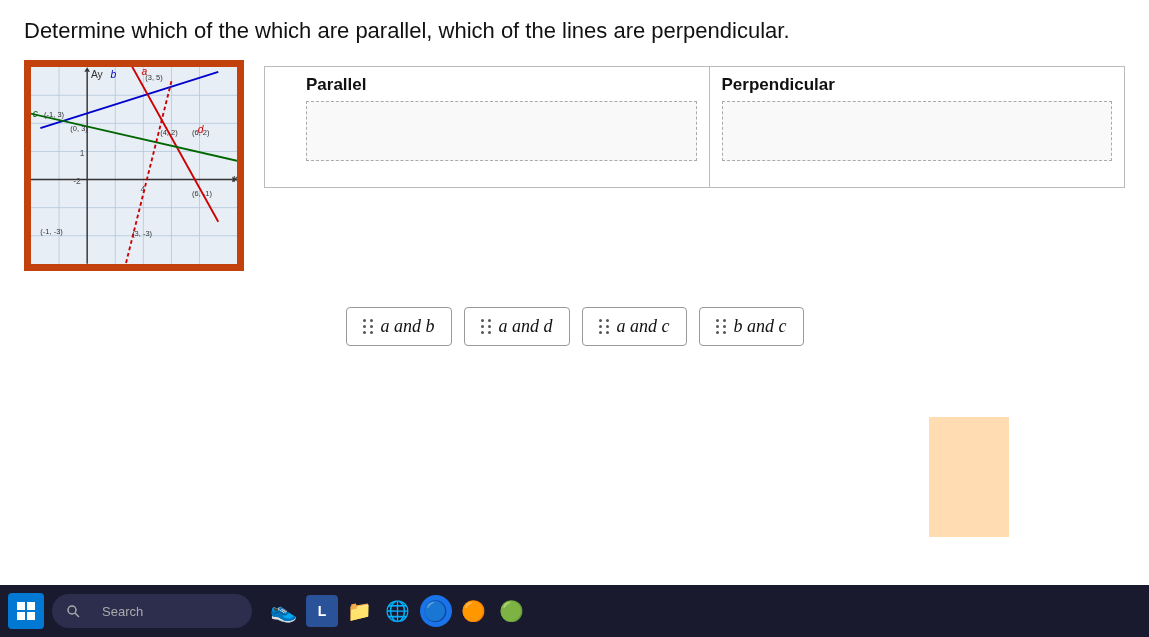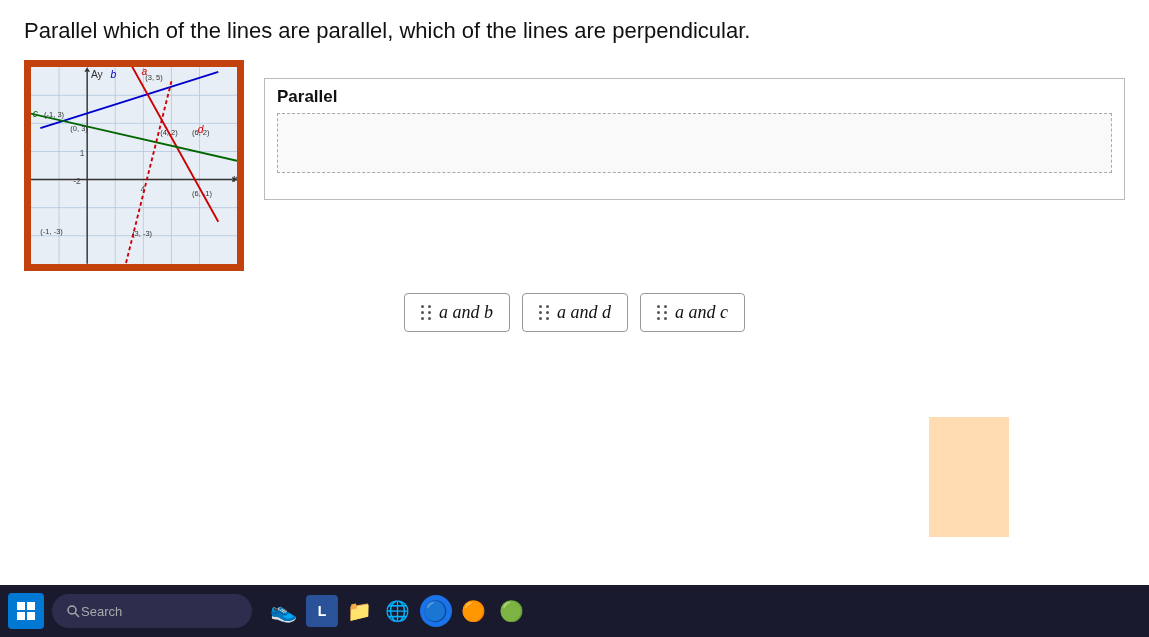--- a/index.html
+++ b/index.html
@@ -34,25 +34,26 @@
       overflow: hidden;
     }
 
     .graph-svg {
       width: 100%;
       height: 100%;
     }
 
     
     .answer-area {
-      margin-top: 18px;
+      margin-top: 6px;
       display: flex;
       flex-direction: row;
       border: 1px solid #bbb;
       width: 100%;
+      padding-left: 29px;
     }
 
     .answer-col {
       flex: 1;
       border-right: 1px solid #bbb;
       min-height: 120px;
       padding: 8px 12px;
     }
 
     .answer-col:last-child {
@@ -75,21 +76,21 @@
       margin-top: 4px;
     }
 
     
     .chips-row {
       display: flex;
       flex-direction: row;
       align-items: center;
       justify-content: center;
       gap: 12px;
-      margin-top: 14px;
+      margin-top: 28px;
       flex-wrap: wrap;
       padding: 0 20px;
     }
 
     .chip {
       display: flex;
       align-items: center;
       gap: 6px;
       border: 1px solid #999;
       border-radius: 4px;
@@ -141,21 +142,21 @@
       justify-content: center;
       border-radius: 4px;
     }
 
     .taskbar-search {
       display: flex;
       align-items: center;
       background: #2d2d4e;
       border-radius: 20px;
       padding: 4px 14px;
-      gap: 1px;
+      gap: 22px;
       width: 200px;
       height: 34px;
     }
 
     .taskbar-search-text {
       color: #aaa;
       font-size: 13px;
       font-family: Arial, sans-serif;
     }
 
@@ -183,21 +184,21 @@
       background: rgba(255, 140, 0, 0.3);
       right: 140px;
       bottom: 100px;
       pointer-events: none;
     }
   </style>
 </head>
 <body>
 
 <div class="main-content">
-  <div class="question-title">Parallel which of the lines are parallel, which of the lines are perpendicular.</div>
+  <div class="question-title">Determine which of the which are parallel, which of the lines are perpendicular.</div>
 
   <div style="display:flex; gap:20px; align-items:flex-start;">
 
     <div class="graph-container">
       <svg class="graph-svg" viewBox="0 0 220 210">
 
         <line x1="30" y1="0" x2="30" y2="210" stroke="#b0c4de" stroke-width="0.8"></line>
         <line x1="60" y1="0" x2="60" y2="210" stroke="#b0c4de" stroke-width="0.8"></line>
         <line x1="90" y1="0" x2="90" y2="210" stroke="#b0c4de" stroke-width="0.8"></line>
         <line x1="120" y1="0" x2="120" y2="210" stroke="#b0c4de" stroke-width="0.8"></line>
@@ -247,20 +248,24 @@
         <text x="178" y="70" font-size="11" font-family="Arial" fill="#cc0000" font-style="italic">d</text>
       </svg>
     </div>
 
     <div style="flex:1; display:flex; flex-direction:column;">
       <div class="answer-area">
         <div class="answer-col">
           <div class="col-header">Parallel</div>
           <div class="col-drop-zone"></div>
         </div>
+        <div class="answer-col">
+          <div class="col-header">Perpendicular</div>
+          <div class="col-drop-zone"></div>
+        </div>
       </div>
     </div>
   </div>
 
   <div class="chips-row">
     <div class="chip" draggable="true">
       <span class="chip-dots">
         <span class="chip-dot"></span>
           <span class="chip-dot"></span>
         <span class="chip-dot"></span>
@@ -284,20 +289,31 @@
     <div class="chip" draggable="true">
       <span class="chip-dots">
         <span class="chip-dot"></span>
           <span class="chip-dot"></span>
         <span class="chip-dot"></span>
           <span class="chip-dot"></span>
         <span class="chip-dot"></span>
           <span class="chip-dot"></span>
       </span>
       <span><i>a</i> and <i>c</i></span>
+    </div>
+    <div class="chip" draggable="true">
+      <span class="chip-dots">
+        <span class="chip-dot"></span>
+          <span class="chip-dot"></span>
+        <span class="chip-dot"></span>
+          <span class="chip-dot"></span>
+        <span class="chip-dot"></span>
+          <span class="chip-dot"></span>
+      </span>
+      <span><i>b</i> and <i>c</i></span>
     </div>
   </div>
 </div>
 
 <div class="highlight-orange"></div>
 
 <div class="taskbar">
   <div class="taskbar-start">
     <svg width="20" height="20" viewBox="0 0 20 20">
       <rect x="1" y="1" width="8" height="8" fill="white"></rect>

